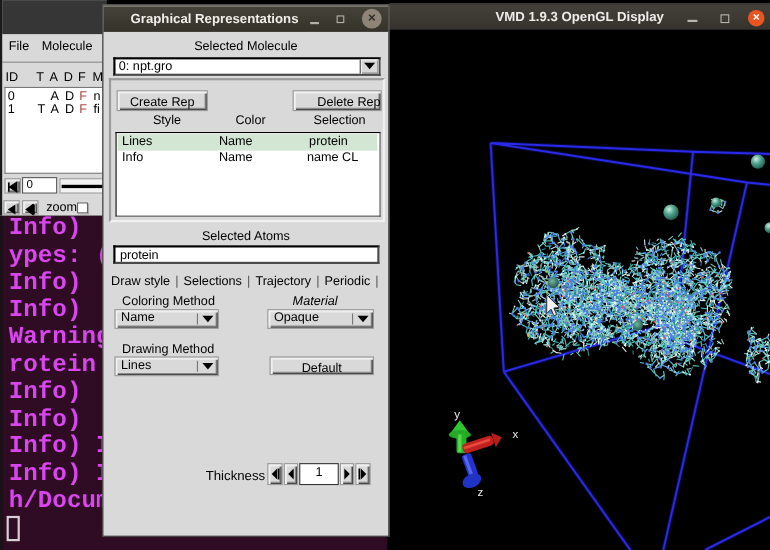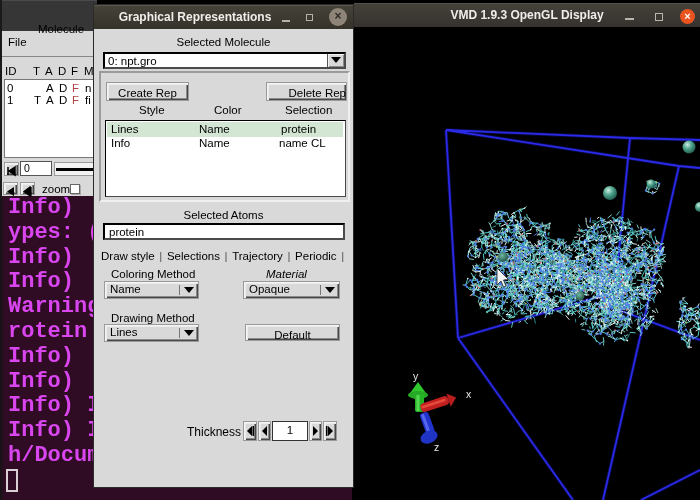--- a/index.html
+++ b/index.html
@@ -88,21 +88,21 @@
 Info)
 Info) I
 Info) I
 h/Docum</div>
   <div class="abs" style="left:3px;top:273px;width:12px;height:23px;border:2px solid #d8d0d5;"></div>
 </div>
 
 <div class="abs" style="left:0;top:0;width:95px;height:196px;background:#d9d9d9;border-left:2px solid #1a1a1a;">
   <div class="abs" style="left:0;top:0;width:95px;height:31px;background:#363636;border-top:1px solid #4a4a4a;"></div>
   <div class="abs lbl" style="left:6px;top:36px;">File</div>
-  <div class="abs lbl" style="left:36px;top:23px;text-align:right;">Molecule</div>
+  <div class="abs lbl" style="left:36px;top:36px;text-align:right;">Molecule</div>
   <div class="abs" style="left:0;top:56px;width:95px;height:1px;background:#888;"></div>
   <div class="abs lbl" style="left:3px;top:65px;">ID</div>
   <div class="abs lbl" style="left:31px;top:65px;">T</div>
   <div class="abs lbl" style="left:43px;top:65px;">A</div>
   <div class="abs lbl" style="left:56px;top:65px;">D</div>
   <div class="abs lbl" style="left:69px;top:65px;">F</div>
   <div class="abs lbl" style="left:82px;top:65px;">M</div>
   <div class="abs" style="left:2px;top:79px;width:93px;height:79px;background:#fff;border:1px solid #777;border-right:none;">
     <div class="abs lbl" style="left:2px;top:2px;">0</div>
     <div class="abs lbl" style="left:41px;top:2px;">A</div>

